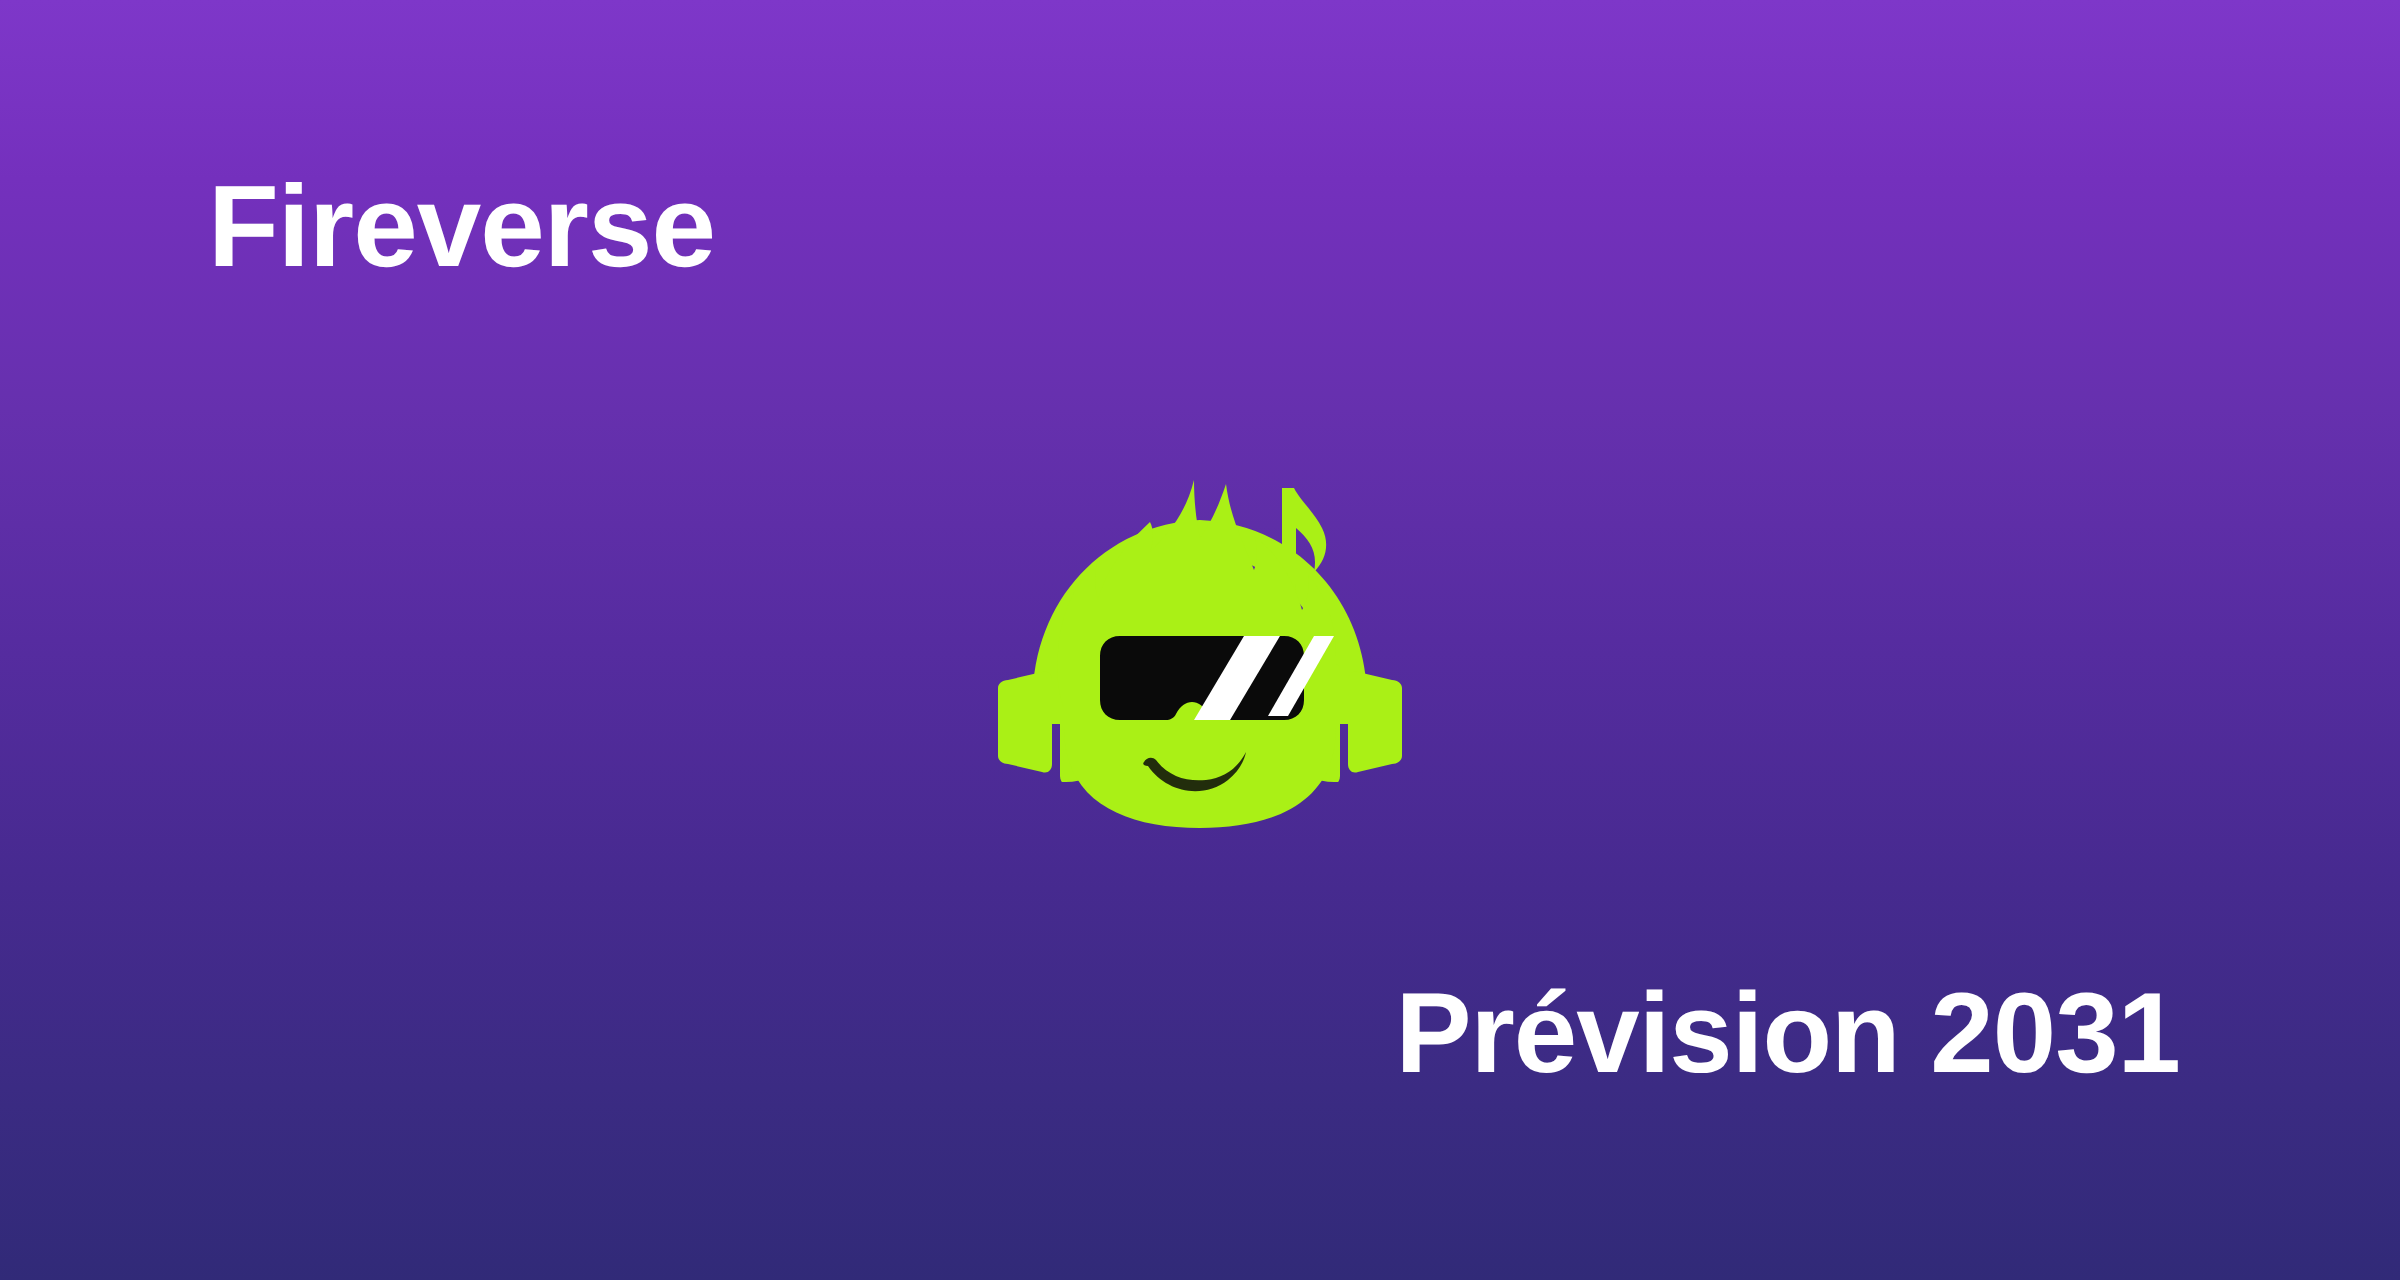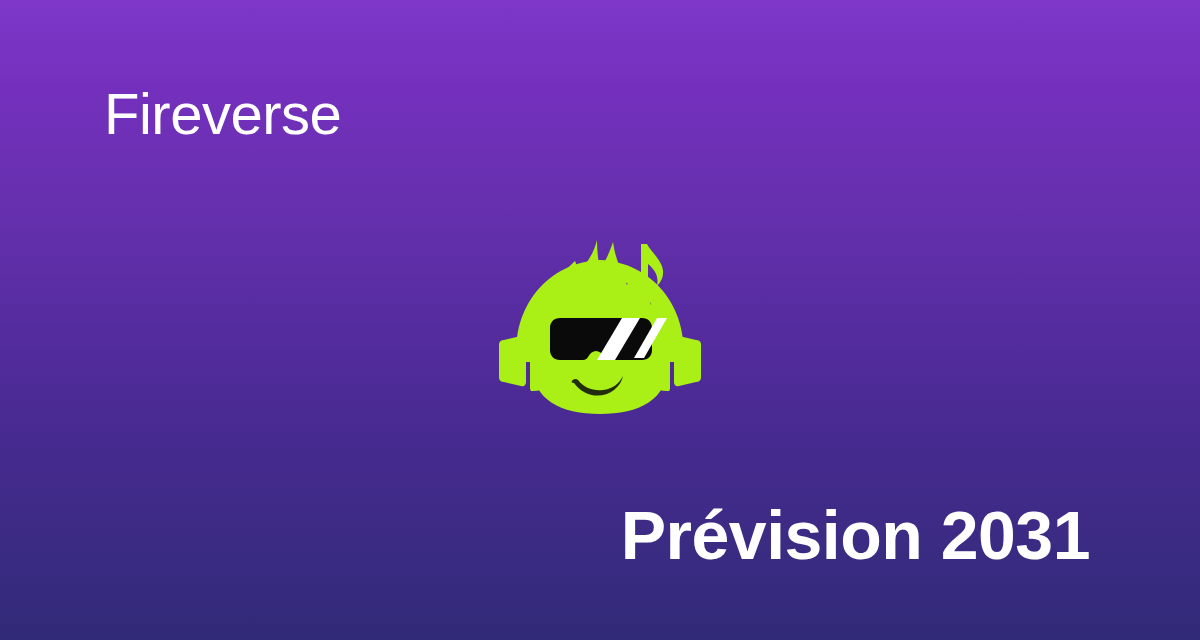--- a/index.html
+++ b/index.html
@@ -31,42 +31,42 @@
     overflow: hidden;
   }
 
   
   #coin-title {
     position: absolute;
     left: 104px;
     top: 84px;
     font-size: 58px;
     line-height: 1.05;
-    font-weight: normal;
+    font-weight: bold;
     color: #ffffff;
     letter-spacing: -0.5px;
     white-space: nowrap;
   }
 
   
   #logo-emblem {
     position: absolute;
     left: 497px;
     top: 232px;
     width: 206px;
     height: 182px;
   }
   #logo-emblem svg { display: block; width: 100%; height: 100%; }
 
   
   #forecast-headline {
     position: absolute;
     right: 110px;
-    top: 500px;
-    font-size: 68px;
+    top: 488px;
+    font-size: 57px;
     line-height: 1.05;
     font-weight: bold;
     color: #ffffff;
     letter-spacing: -0.5px;
     white-space: nowrap;
     text-align: right;
   }
 
   
   #watermark {

